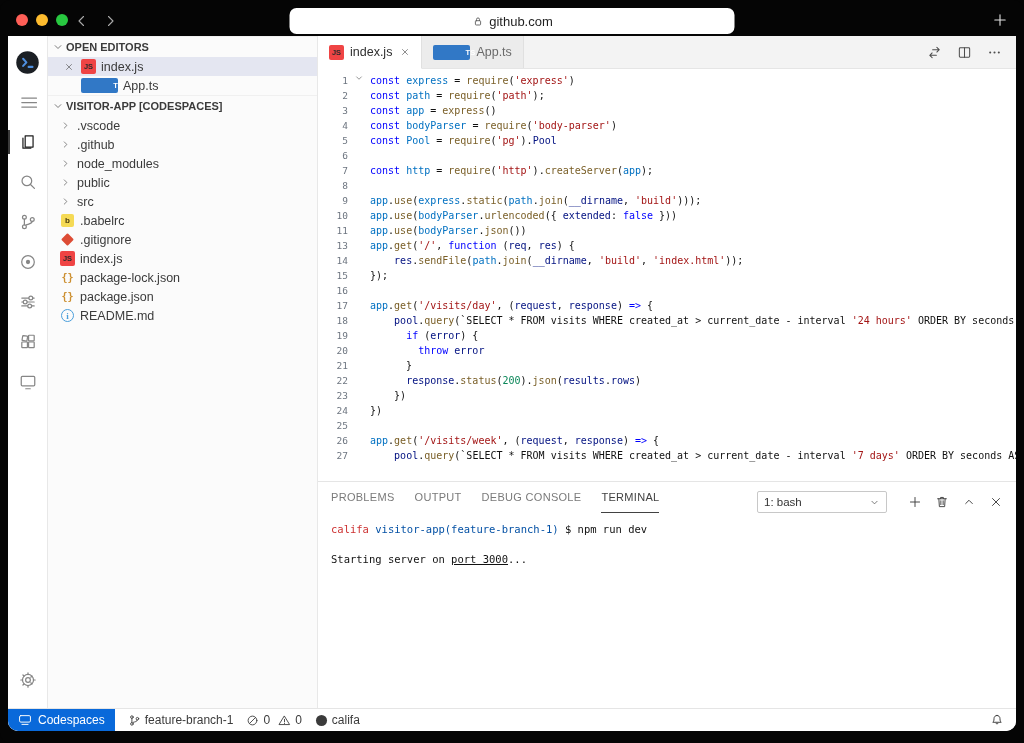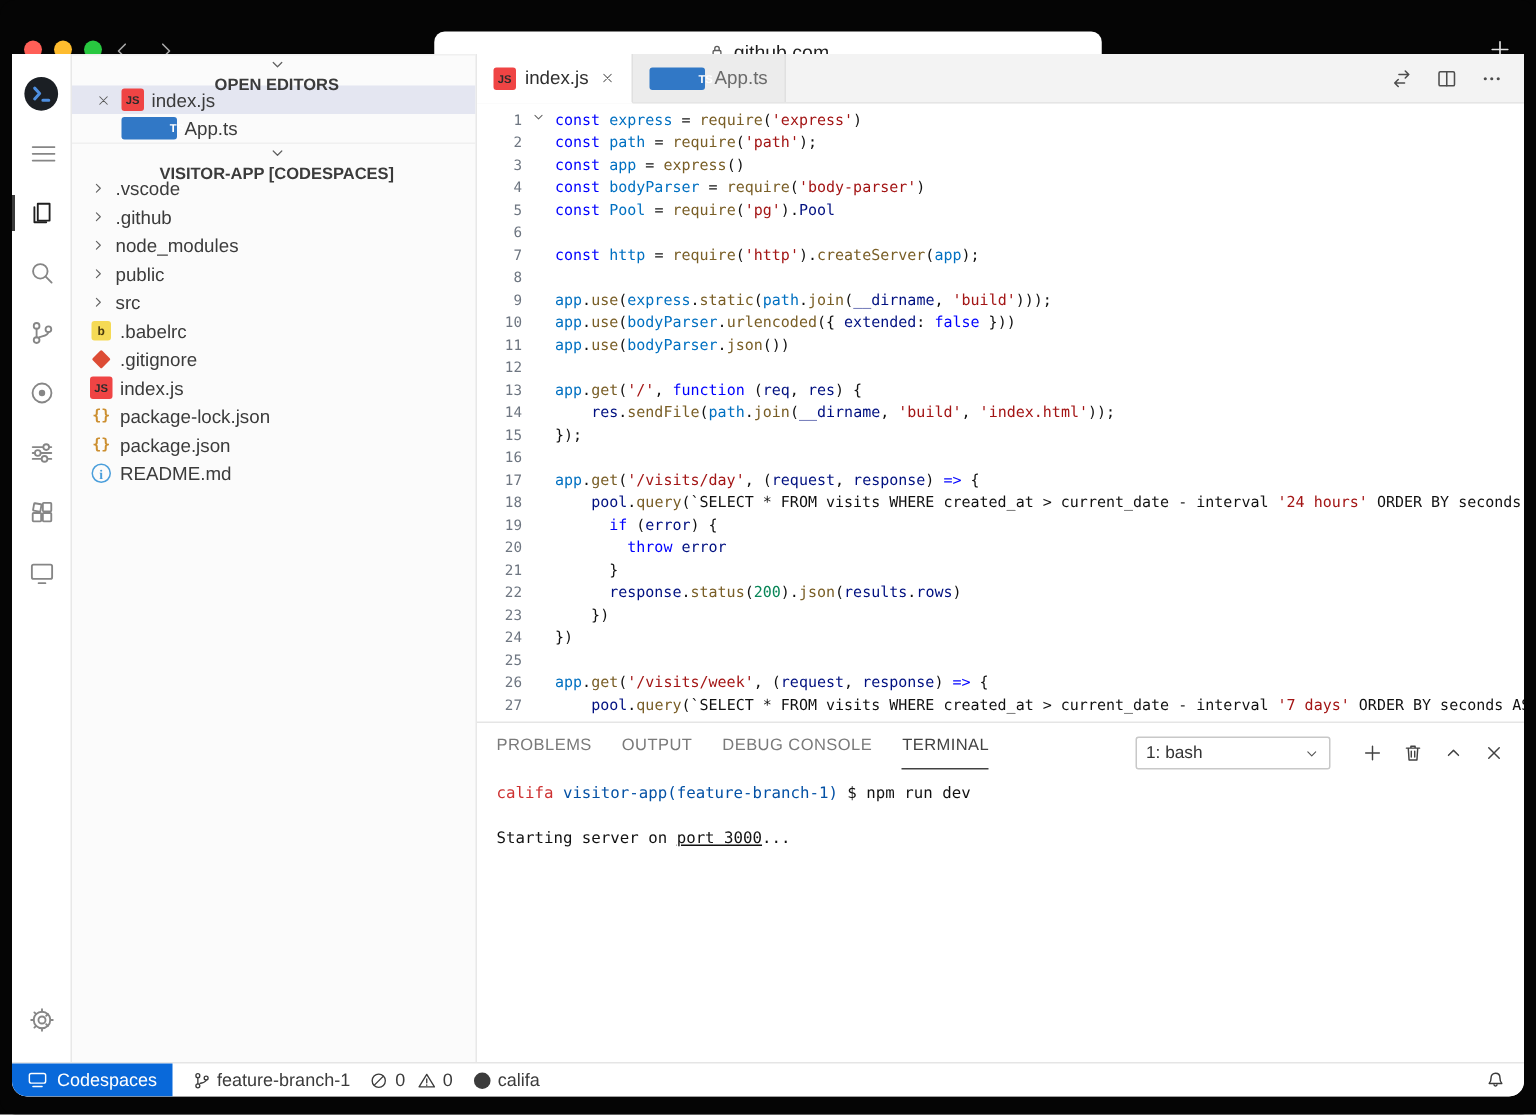--- a/index.html
+++ b/index.html
@@ -1,21 +1,21 @@
 <!DOCTYPE html>
 <html><head>
 <meta charset="utf-8">
 <style>
   * { box-sizing: border-box; margin: 0; padding: 0; }
   html,body { width:1024px; height:743px; overflow:hidden; }
   body { background:#050505; font-family:"Liberation Sans",sans-serif; -webkit-font-smoothing:antialiased; }
   .page { position:relative; width:1024px; height:743px; background:#050505; overflow:hidden; border-radius:10px; }
 
   
-  .titlebar { position:absolute; top:16px; left:0; right:0; height:36px; }
+  .titlebar { position:absolute; top:3px; left:0; right:0; height:36px; }
   .traffic { position:absolute; left:16px; top:11px; display:flex; gap:8px; }
   .light { width:12px; height:12px; border-radius:50%; }
   .light.red{background:#ff5f57}.light.yellow{background:#febc2e}.light.green{background:#28c840}
   .nav-arrows { position:absolute; left:72px; top:9px; display:flex; gap:12px; color:#a9a9a9; }
   .nav-arrows .icon{display:flex;align-items:center;justify-content:center;width:18px;height:18px;}
   .url-pill { position:absolute; left:50%; top:5px; transform:translateX(-50%); width:445px; height:26px;
     background:#ffffff; border-radius:7px; display:flex; align-items:center; justify-content:center; gap:5px;
     font-size:13px; color:#1f1f1f; }
   .url-pill .icon{color:#5c5c5c;display:flex;}
   .new-tab { position:absolute; right:16px; top:9px; color:#e4e4e4; display:flex; }
@@ -32,21 +32,21 @@
   .ab-item.active { color:#1f1f1f; }
   .ab-item.active::before { content:""; position:absolute; left:0; top:8px; bottom:8px; width:2px; background:#3b3b3b; }
   .ab-bottom { margin-top:auto; padding-bottom:8px; }
 
   
   .sidebar { width:270px; flex:0 0 270px; background:#fbfbfb; border-right:1px solid #e8e8e8;
     font-size:12.5px; color:#3b3b3b; overflow:hidden; }
   .explorer-title { height:33px; display:flex; align-items:center; padding-left:20px;
     font-size:11px; font-weight:600; letter-spacing:.4px; color:#616161; }
   .section-header { height:21px; display:flex; align-items:center; gap:2px; padding-left:4px;
-    font-size:11px; font-weight:700; color:#3b3b3b; border-top:1px solid #f0f0f0; cursor:pointer;flex-direction:column; }
+    font-size:11px; font-weight:700; color:#3b3b3b; border-top:1px solid #f0f0f0; cursor:pointer; }
   .section-header .icon{color:#616161;display:flex;}
   .oe-row { height:19px; display:flex; align-items:center; gap:5px; padding-left:14px; cursor:pointer; }
   .oe-row.selected { background:#e4e6f1; }
   .oe-close { width:14px; flex:0 0 14px; display:flex; align-items:center; justify-content:center; color:#5a5a5a; }
   .tree-row { height:19px; display:flex; align-items:center; gap:5px; padding-left:12px; cursor:pointer; }
   .tree-row .chev { width:12px; flex:0 0 12px; display:flex; color:#646464; }
   .label { white-space:nowrap; }
 
   
   .fi { width:15px; height:15px; flex:0 0 15px; border-radius:2px; display:inline-flex; align-items:center;
@@ -413,25 +413,20 @@
             </div>
             <div class="cl">
               <span class="ln">10</span>
               <span class="fold"></span>
               <span class="lt"><span class="tok-c">app</span><span class="tok-d">.</span><span class="tok-f">use</span><span class="tok-d">(</span><span class="tok-c">bodyParser</span><span class="tok-d">.</span><span class="tok-f">urlencoded</span><span class="tok-d">({ </span><span class="tok-v">extended</span><span class="tok-d">: </span><span class="tok-k">false</span><span class="tok-d"> }))</span></span>
             </div>
             <div class="cl">
               <span class="ln">11</span>
               <span class="fold"></span>
               <span class="lt"><span class="tok-c">app</span><span class="tok-d">.</span><span class="tok-f">use</span><span class="tok-d">(</span><span class="tok-c">bodyParser</span><span class="tok-d">.</span><span class="tok-f">json</span><span class="tok-d">())</span></span>
-            </div>
-            <div class="cl">
-              <span class="ln">12</span>
-              <span class="fold"></span>
-              <span class="lt"></span>
             </div>
             <div class="cl">
               <span class="ln">13</span>
               <span class="fold"></span>
               <span class="lt"><span class="tok-c">app</span><span class="tok-d">.</span><span class="tok-f">get</span><span class="tok-d">(</span><span class="tok-s">'/'</span><span class="tok-d">, </span><span class="tok-k">function</span><span class="tok-d"> (</span><span class="tok-v">req</span><span class="tok-d">, </span><span class="tok-v">res</span><span class="tok-d">) {</span></span>
             </div>
             <div class="cl">
               <span class="ln">14</span>
               <span class="fold"></span>
               <span class="lt"><span class="tok-d">    </span><span class="tok-v">res</span><span class="tok-d">.</span><span class="tok-f">sendFile</span><span class="tok-d">(</span><span class="tok-c">path</span><span class="tok-d">.</span><span class="tok-f">join</span><span class="tok-d">(</span><span class="tok-v">__dirname</span><span class="tok-d">, </span><span class="tok-s">'build'</span><span class="tok-d">, </span><span class="tok-s">'index.html'</span><span class="tok-d">));</span></span>

